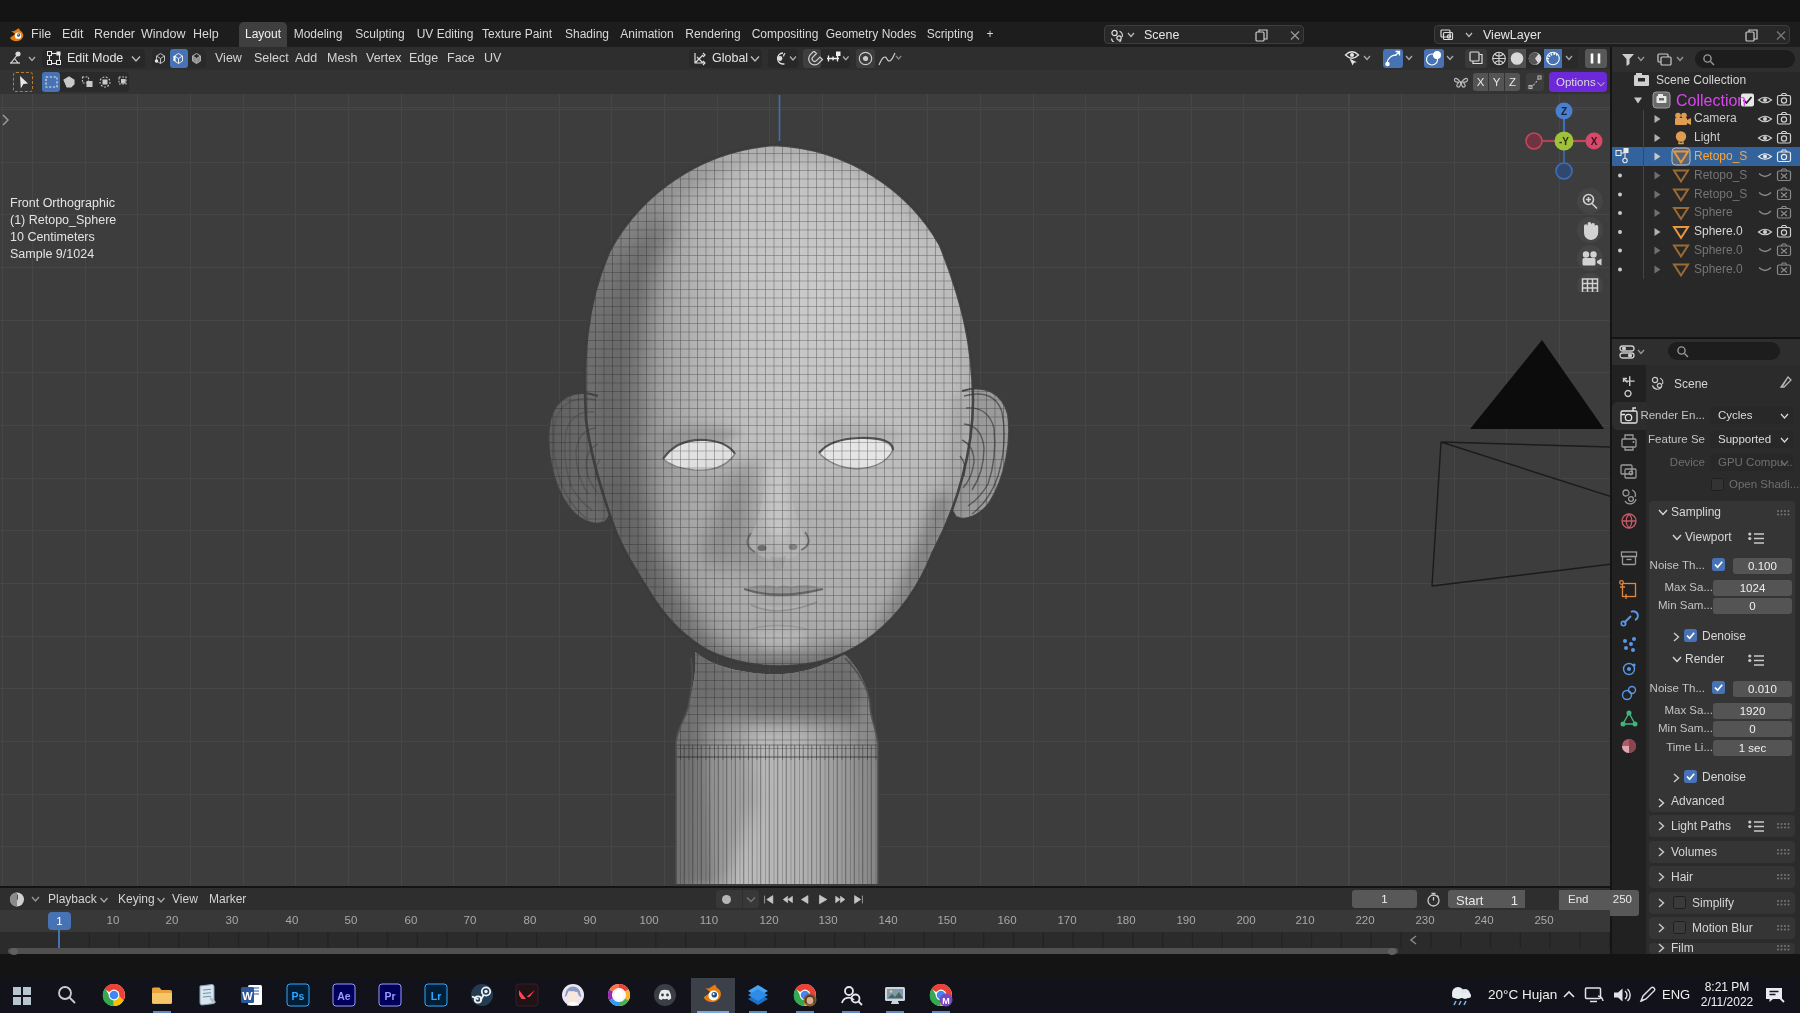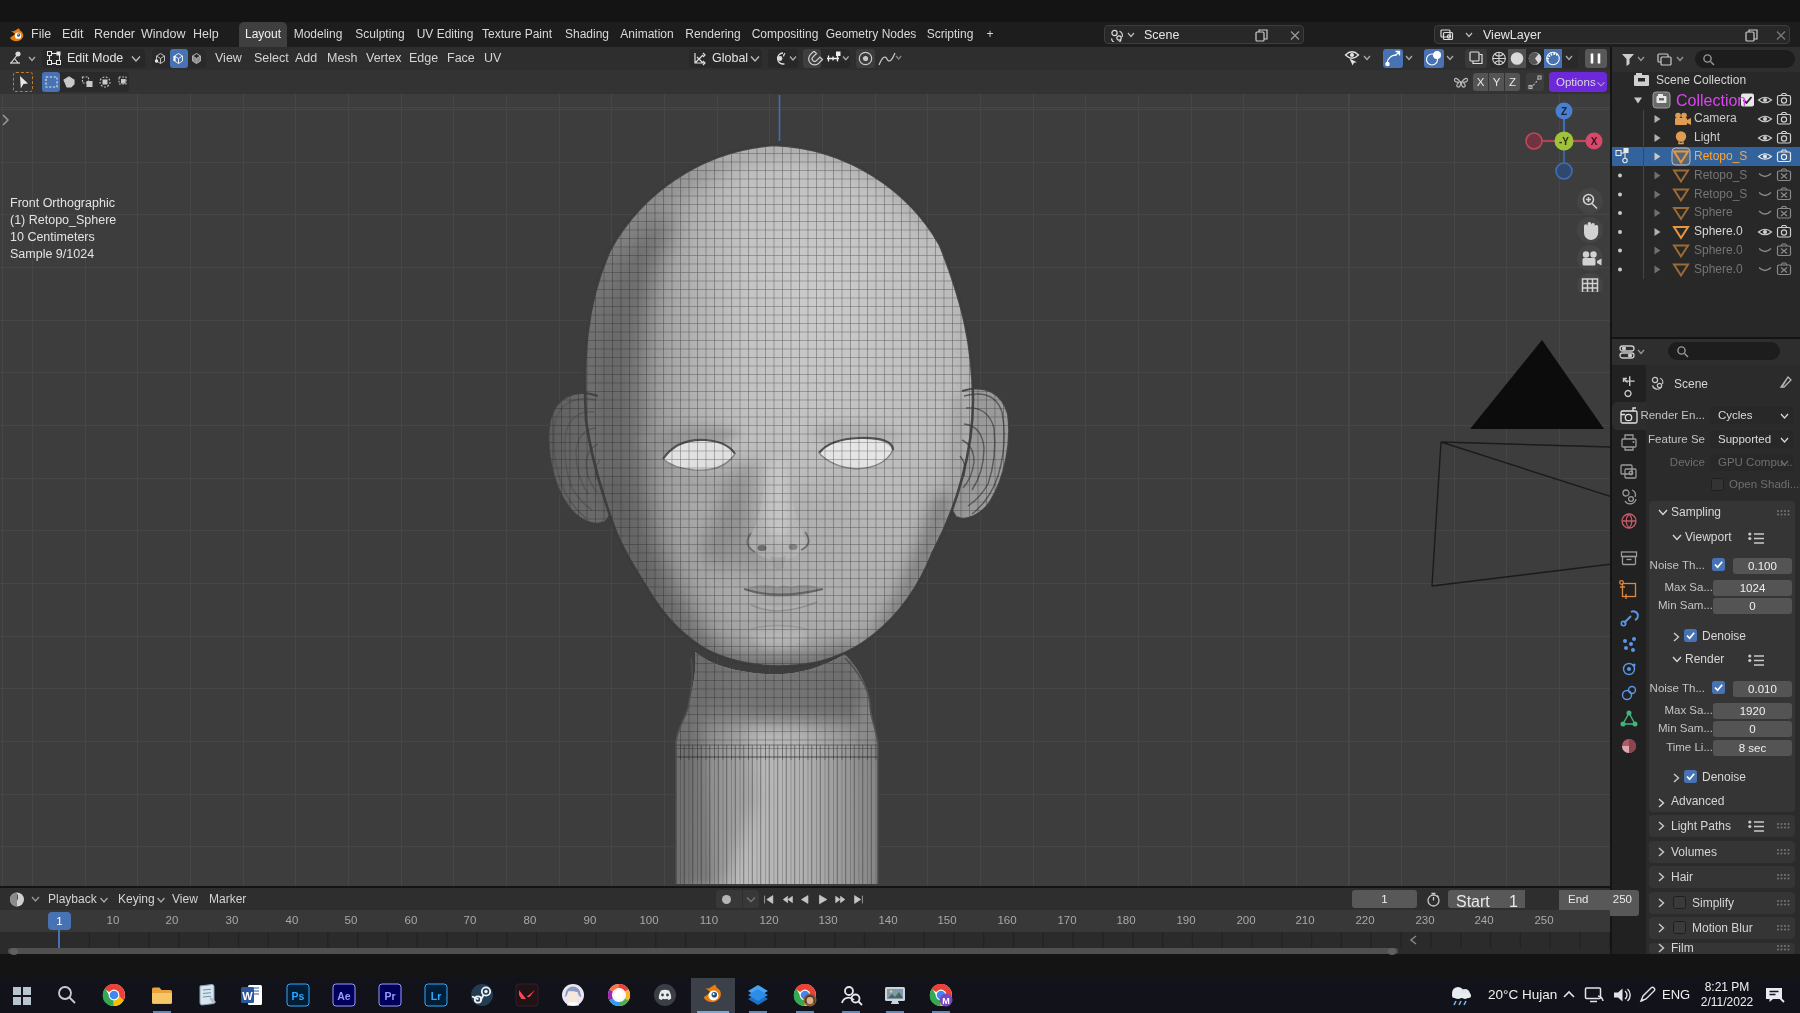--- a/index.html
+++ b/index.html
@@ -872,21 +872,21 @@
     <div class="abs" style="left:100px;top:342px;width:13px;height:13px;background:#4772b3;border-radius:2.5px;"></div>
     <svg class="abs" style="left:100px;top:342px" width="13" height="13" viewBox="0 0 13 13">
         <path d="M3 6.5 l2.6 2.8 l4.6 -5.6" stroke="#fff" stroke-width="1.7" fill="none"></path>
       </svg>
     <div class="abs" style="left:121px;top:342px;width:59px;height:16px;background:#545454;border-radius:3px;color:#f0f0f0;font-size:11.5px;text-align:center;line-height:16px;">0.010</div>
     <div class="abs" style="left:8px;top:365px;width:93px;text-align:right;color:#c3c3c3;font-size:11.5px;white-space:nowrap;">Max Sa...</div>
     <div class="abs" style="left:101px;top:364px;width:79px;height:16px;background:#545454;border-radius:3px;color:#f0f0f0;font-size:11.5px;text-align:center;line-height:16px;">1920</div>
     <div class="abs" style="left:8px;top:383px;width:93px;text-align:right;color:#c3c3c3;font-size:11.5px;white-space:nowrap;">Min Sam...</div>
     <div class="abs" style="left:101px;top:382px;width:79px;height:16px;background:#545454;border-radius:3px;color:#f0f0f0;font-size:11.5px;text-align:center;line-height:16px;">0</div>
     <div class="abs" style="left:8px;top:402px;width:93px;text-align:right;color:#c3c3c3;font-size:11.5px;white-space:nowrap;">Time Li...</div>
-    <div class="abs" style="left:101px;top:401px;width:79px;height:16px;background:#545454;border-radius:3px;color:#f0f0f0;font-size:11.5px;text-align:center;line-height:16px;">8 sec</div>
+    <div class="abs" style="left:101px;top:401px;width:79px;height:16px;background:#545454;border-radius:3px;color:#f0f0f0;font-size:11.5px;text-align:center;line-height:16px;">1 sec</div>
     <svg class="abs" style="left:61px;top:434px" width="10" height="10" viewBox="-1 -1 10 10">
         <path d="M0 0 l4.5 4 l-4.5 4" stroke="#c9c9c9" fill="none" stroke-width="1.4"></path>
       </svg>
     <div class="abs" style="left:72px;top:431px;width:13px;height:13px;background:#4772b3;border-radius:2.5px;"></div>
     <svg class="abs" style="left:72px;top:431px" width="13" height="13" viewBox="0 0 13 13">
         <path d="M3 6.5 l2.6 2.8 l4.6 -5.6" stroke="#fff" stroke-width="1.7" fill="none"></path>
       </svg>
     <div class="abs" style="left:90px;top:431px;color:#d6d6d6;font-size:12px;">Denoise</div>
     <svg class="abs" style="left:46px;top:459px" width="10" height="10" viewBox="-1 -1 10 10">
         <path d="M0 0 l4.5 4 l-4.5 4" stroke="#d6d6d6" fill="none" stroke-width="1.4"></path>
@@ -1046,21 +1046,21 @@
     <svg class="abs" style="left:852px;top:5px" width="13" height="13" viewBox="0 0 15 15">
         <g fill="#c6c6c6" stroke="#c6c6c6" stroke-width="0.8">
           <path d="M12 3 v9 M3 3 l7 4.5 l-7 4.5 Z"></path>
         </g>
       </svg>
     <div class="abs" style="left:1352px;top:2px;width:65px;height:18px;background:#585858;border-radius:3px;color:#f0f0f0;font-size:11.5px;text-align:center;line-height:18px;">1</div>
     <svg class="abs" style="left:1426px;top:4px" width="15" height="15" viewBox="0 0 15 15">
 <circle cx="7.5" cy="8.5" r="5.5" fill="none" stroke="#c9c9c9" stroke-width="1.3"></circle>
 <path d="M7.5 8.5 V5 M5.5 1.5 h4 M11 3.5 l1.5 1.5" stroke="#c9c9c9" stroke-width="1.3" fill="none"></path>
 </svg>
-    <div class="abs" style="left:1448px;top:2px;width:77px;height:18px;background:#585858;border-radius:3px 0 0 3px;color:#e8e8e8;font-size:16px;padding-left:6px;">
+    <div class="abs" style="left:1448px;top:2px;width:77px;height:18px;background:#585858;border-radius:3px 0 0 3px;color:#e8e8e8;font-size:13px;padding-left:6px;">
         <span class="abs" style="left:8px;top:2.5px">Start</span>
         <span class="abs" style="right:7px;top:2.5px">1</span>
       </div>
     <div class="abs" style="left:1527px;top:2px;width:80px;height:26px;background:#585858;border-radius:0 3px 3px 0;color:#e8e8e8;font-size:11.5px;margin-left:32px;">
         <span class="abs" style="left:9px;top:2.5px">End</span>
         <span class="abs" style="right:7px;top:2.5px">250</span>
       </div>
     <div class="abs" style="left:0;top:22px;width:1610px;height:22px;background:#383838;"></div>
     <div class="abs" style="left:113px;top:26px;transform:translateX(-50%);color:#a9a9a9;font-size:11.5px;">10</div>
     <div class="abs" style="left:172px;top:26px;transform:translateX(-50%);color:#a9a9a9;font-size:11.5px;">20</div>

